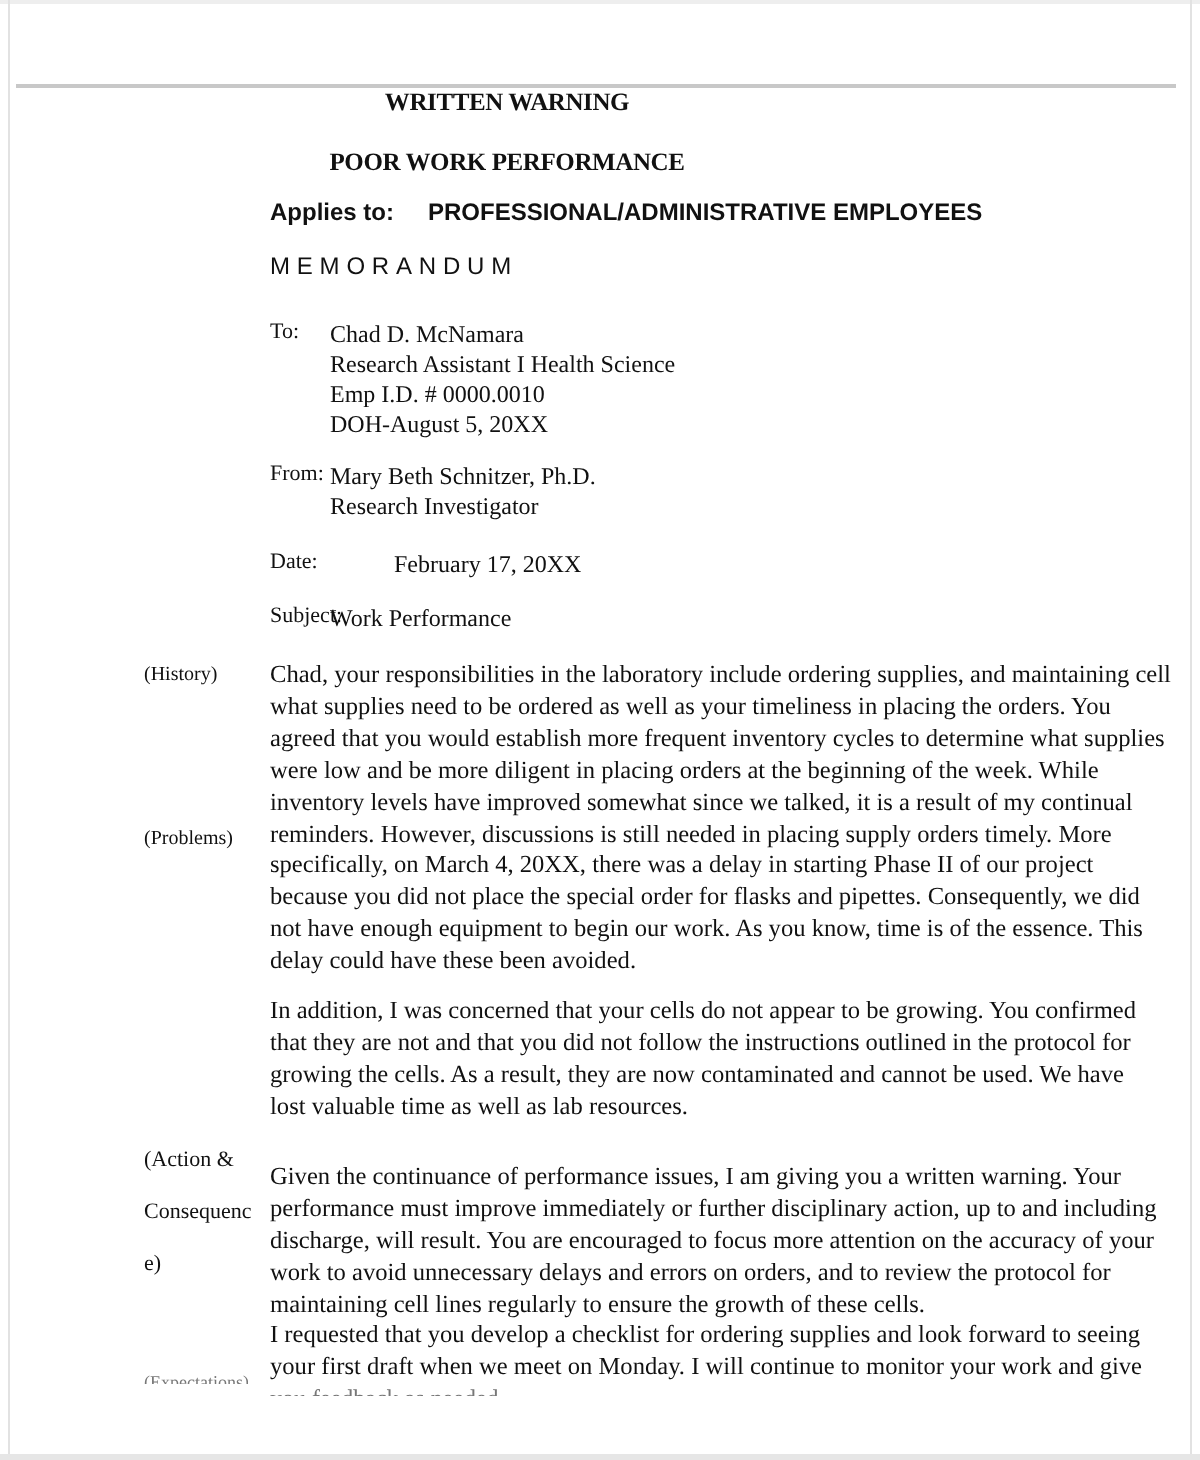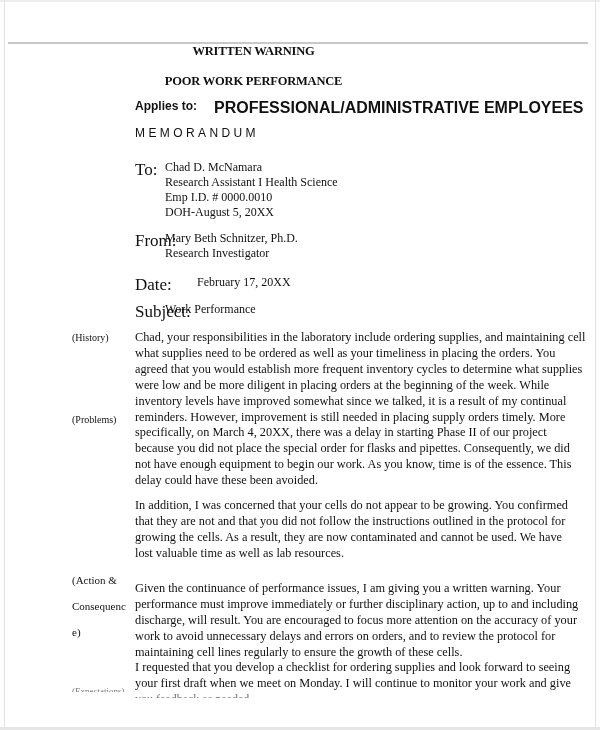--- a/index.html
+++ b/index.html
@@ -7,23 +7,23 @@
   .frame-left { position: absolute; left: 4px; top: 0; width: 1px; height: 727px; background: #e2e2e2; }
   .frame-right { position: absolute; right: 4px; top: 0; width: 1px; height: 727px; background: #e2e2e2; }
   .frame-top { position: absolute; left: 0; top: 0; width: 600px; height: 2px; background: #eeeeee; }
   .frame-bottom { position: absolute; left: 0; top: 727px; width: 600px; height: 3px; background: #e6e6e6; }
   .rule { position: absolute; left: 8px; top: 42px; width: 580px; height: 2px; background: #c8c8c8; }
   .title { position: absolute; left: 0; width: 507px; text-align: center; font-weight: bold; font-size: 12.5px; letter-spacing: -0.2px; }
   .title1 { top: 44px; }
   .title2 { top: 74px; }
   .sans { font-family: "Liberation Sans", sans-serif; }
   .applies { position: absolute; top: 99px; left: 135px; font-weight: bold; font-size: 12px; }
-  .applies-val { position: absolute; top: 99px; left: 214px; font-weight: bold; font-size: 16px; }
+  .applies-val { position: absolute; top: 99px; left: 214px; font-weight: bold; font-size: 12px; }
   .memo { position: absolute; top: 126px; left: 135px; font-size: 12px; letter-spacing: 3.4px; }
-  .lbl { position: absolute; left: 135px; font-size: 17px; }
+  .lbl { position: absolute; left: 135px; font-size: 11px; }
   .hdr-lines { position: absolute; left: 165px; font-size: 12px; line-height: 15px; }
   .side { position: absolute; left: 72px; font-size: 10px; }
   .side-lg { position: absolute; left: 72px; font-size: 11px; text-align: center; }
   .para { position: absolute; left: 135px; width: 410px; font-size: 12.3px; line-height: 15.9px; white-space: nowrap; }
   .para span { display: block; }
   .clip-label { position: absolute; left: 72px; top: 686px; font-size: 9px; color: #777; height: 6px; overflow: hidden; }
   .clip-line { position: absolute; left: 135px; top: 684px; font-size: 12px; color: #777; height: 6px; overflow: hidden; white-space: nowrap; }
 </style>
 </head>
 <body>
@@ -67,21 +67,21 @@
 <div class="side-lg" style="top:600px;">Consequenc</div>
 <div class="side-lg" style="top:626px;">e)</div>
 <div class="clip-label">(Expectations)</div>
 
 <div class="para" style="top:330px;">
   <span>Chad, your responsibilities in the laboratory include ordering supplies, and maintaining cell</span>
   <span>what supplies need to be ordered as well as your timeliness in placing the orders.  You</span>
   <span>agreed that you would establish more frequent inventory cycles to determine what supplies</span>
   <span>were low and be more diligent in placing orders at the beginning of the week.  While</span>
   <span>inventory levels have improved somewhat since we talked, it is a result of my continual</span>
-  <span>reminders.  However, improvement is still needed in placing supply orders timely.  More</span>
+  <span>reminders.  However, discussions is still needed in placing supply orders timely.  More</span>
   <span>specifically, on March 4, 20XX, there was a delay in starting Phase II of our project</span>
   <span>because you did not place the special order for flasks and pipettes.  Consequently, we did</span>
   <span>not have enough equipment to begin our work.  As you know, time is of the essence.  This</span>
   <span>delay could have these been avoided.</span>
 </div>
 
 <div class="para" style="top:498px;">
   <span>In addition, I was concerned that your cells do not appear to be growing.  You confirmed</span>
   <span>that they are not and that you did not follow the instructions outlined in the protocol for</span>
   <span>growing the cells.  As a result, they are now contaminated and cannot be used.  We have</span>

